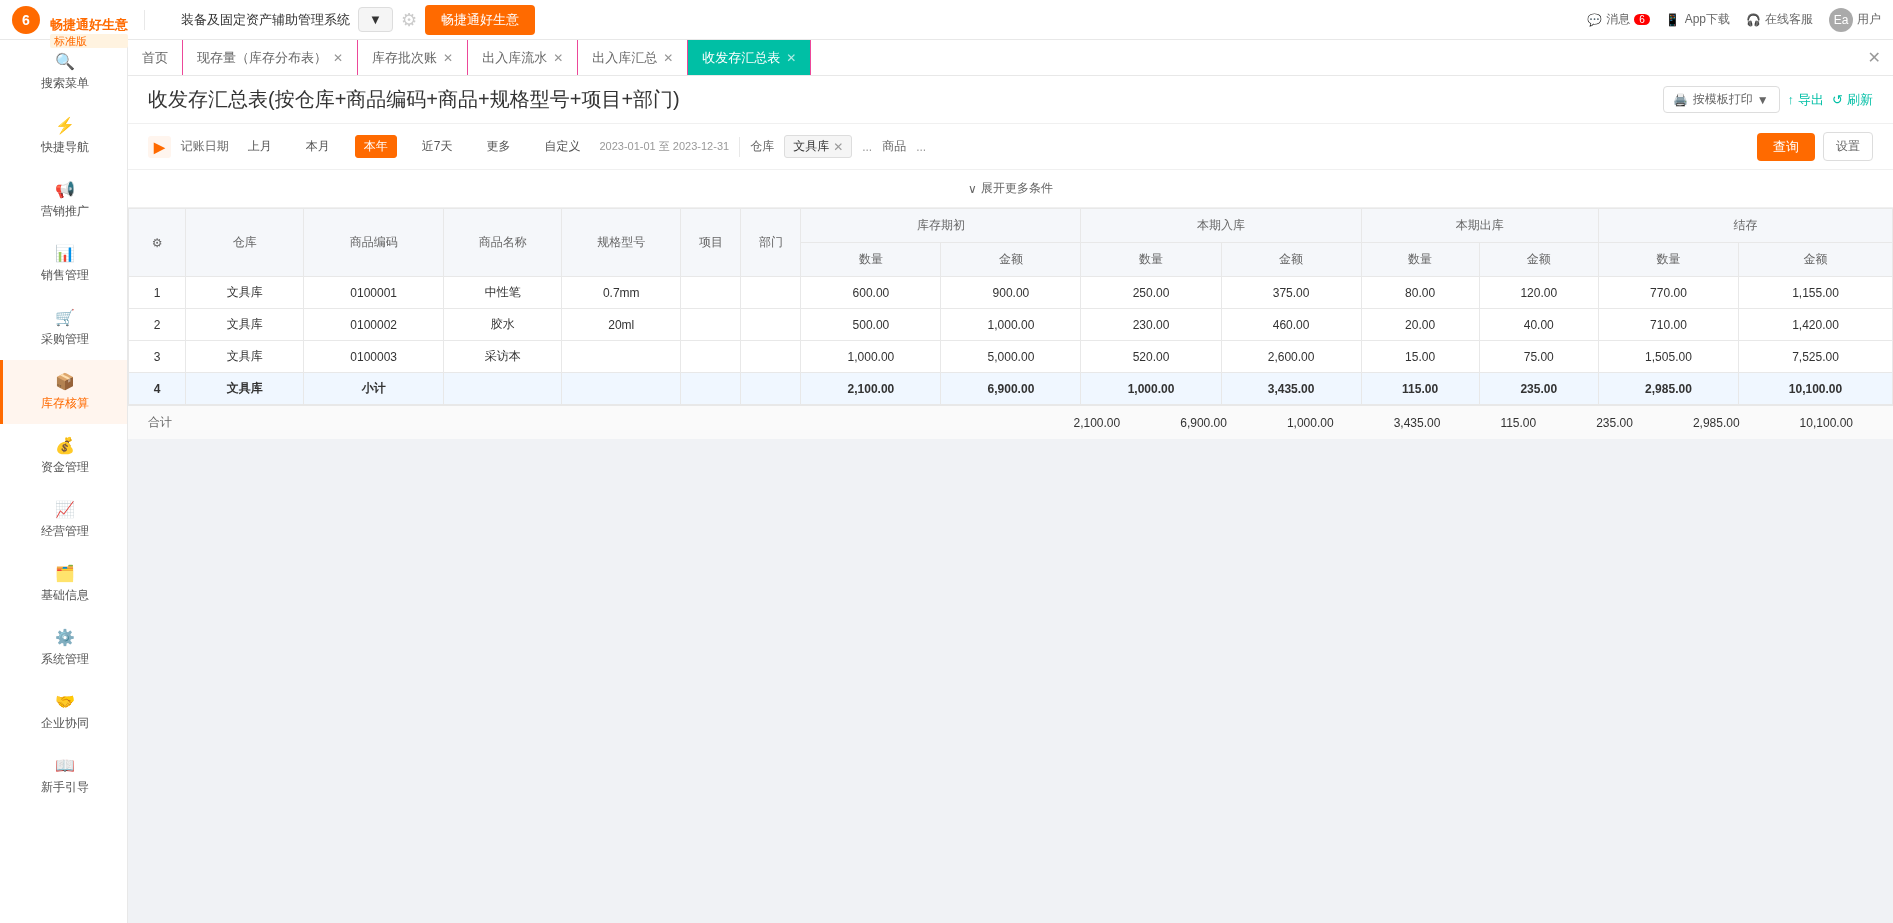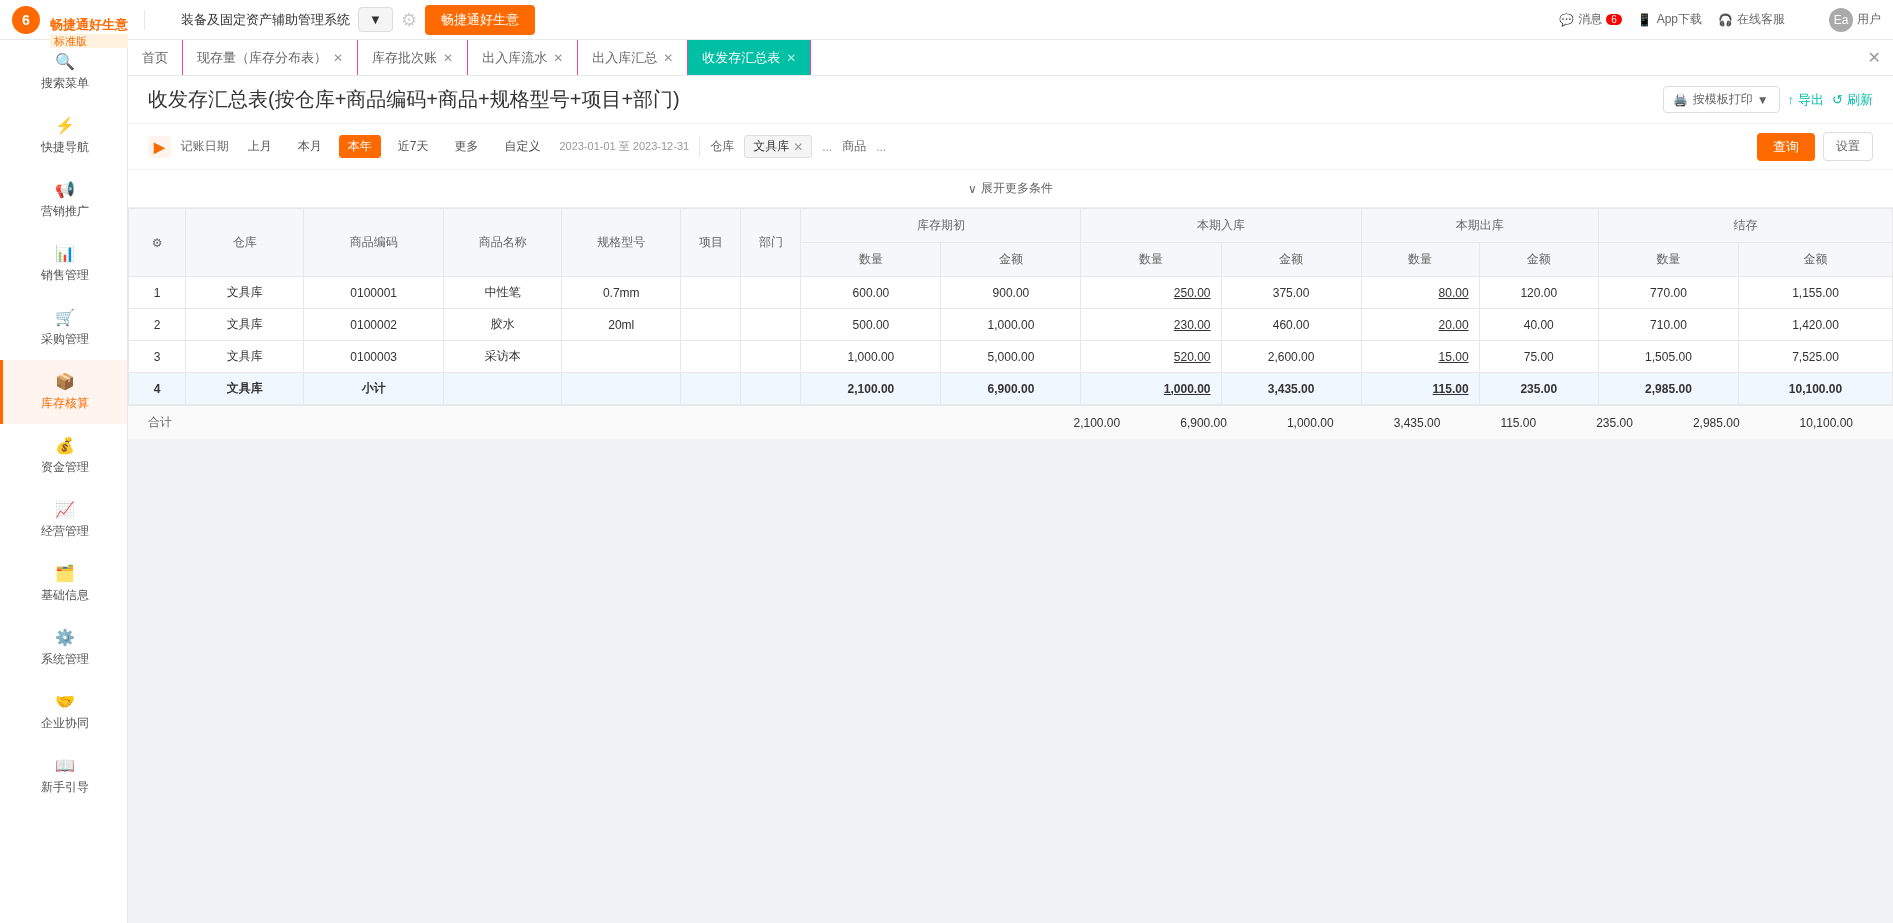--- a/index.html
+++ b/index.html
@@ -13,21 +13,21 @@
     }
     .top-header-left { display: flex; align-items: center; gap: 8px; }
     .logo-area { display: flex; align-items: center; gap: 6px; }
     .logo-icon { width: 28px; height: 28px; background: #ff6a00; border-radius: 50%; display: flex; align-items: center; justify-content: center; color: #fff; font-size: 14px; font-weight: bold; }
     .system-title { font-size: 13px; color: #333; margin-left: 20px; }
     .system-dropdown { display: flex; align-items: center; gap: 4px; background: #f5f5f5; border: 1px solid #ddd; border-radius: 4px; padding: 4px 10px; cursor: pointer; font-size: 13px; }
     .experience-btn { background: #ff6a00; color: #fff; border: none; border-radius: 4px; padding: 6px 16px; cursor: pointer; font-size: 13px; }
     .top-header-right { display: flex; align-items: center; gap: 16px; font-size: 12px; color: #666; }
     .top-right-item { display: flex; align-items: center; gap: 4px; cursor: pointer; }
     .badge { background: #f00; color: #fff; border-radius: 10px; padding: 0 5px; font-size: 10px; }
-    .user-avatar { width: 24px; height: 24px; background: #ddd; border-radius: 50%; display: flex; align-items: center; justify-content: center; font-size: 11px; color: #fff; background: #aaa; margin-left: 28px; }
+    .user-avatar { width: 24px; height: 24px; background: #ddd; border-radius: 50%; display: flex; align-items: center; justify-content: center; font-size: 11px; color: #fff; background: #aaa; }
 
     
     .layout { display: flex; height: calc(100vh - 40px); }
 
     
     .sidebar { width: 128px; background: #fff; border-right: 1px solid #e8e8e8; display: flex; flex-direction: column; flex-shrink: 0; }
     .sidebar-item { display: flex; flex-direction: column; align-items: center; justify-content: center; padding: 12px 8px; cursor: pointer; color: #555; gap: 4px; font-size: 12px; border-left: 3px solid transparent; }
     .sidebar-item.active { background: #fff5ee; color: #ff6a00; border-left: 3px solid #ff6a00; }
     .sidebar-icon { font-size: 16px; }
 
@@ -41,37 +41,37 @@
     .tab-close { font-size: 12px; cursor: pointer; opacity: 0.7; }
     .tab-bar-close { margin-left: auto; padding: 0 12px; cursor: pointer; font-size: 16px; color: #999; }
 
     
     .page-content { flex: 1; overflow-y: auto; background: #f0f2f5; padding: 0; }
     .page-title { font-size: 20px; color: #333; font-weight: 500; }
     .btn-export { display: flex; align-items: center; gap: 4px; color: #00bfa5; cursor: pointer; font-size: 12px; }
     .btn-refresh { display: flex; align-items: center; gap: 4px; color: #00bfa5; cursor: pointer; font-size: 12px; }
     .btn-print { display: flex; align-items: center; gap: 4px; color: #666; cursor: pointer; font-size: 12px; border: 1px solid #ddd; border-radius: 4px; padding: 3px 8px; }
     .filter-label { color: #666; font-size: 12px; }
-    .date-btns { display: flex; align-items: center; gap: 8px; }
+    .date-btns { display: flex; align-items: center; gap: 16px; }
     .date-btn { padding: 2px 8px; border-radius: 3px; cursor: pointer; font-size: 12px; color: #555; border: 1px solid transparent; }
     .date-btn.active { background: #ff6a00; color: #fff; border-color: #ff6a00; }
     .warehouse-tag { display: flex; align-items: center; gap: 4px; background: #f5f5f5; border: 1px solid #ddd; border-radius: 3px; padding: 2px 8px; font-size: 12px; }
     .tag-close { cursor: pointer; color: #999; }
     .filter-more { color: #999; cursor: pointer; }
     .expand-more-btn { display: flex; align-items: center; gap: 4px; color: #666; cursor: pointer; font-size: 12px; margin: 6px auto; width: fit-content; }
 
     
     .table-container { padding: 0 0 0; overflow-x: auto; }
     table { width: 100%; border-collapse: collapse; font-size: 12px; }
     thead tr { background: #f5f7fa; }
     th { padding: 8px 2px; text-align: center; color: #666; font-weight: normal; border: 1px solid #e8e8e8; white-space: nowrap; }
     td { padding: 7px 10px; text-align: center; border: 1px solid #e8e8e8; color: #333; white-space: nowrap; }
     tbody tr.subtotal { background: #f0f7ff; font-weight: bold; }
     tbody tr.subtotal td { color: #333; }
-    .underline { text-decoration: underline; cursor: pointer; color: #333; text-align: right; }
+    .underline { cursor: pointer; color: #333; }
     .th-settings { cursor: pointer; }
 
     
     .table-footer { display: flex; align-items: center; padding: 8px 20px; border-top: 1px solid #e8e8e8; background: #fafafa; font-size: 12px; color: #333; gap: 20px; position: sticky; bottom: 0; }
     .footer-label { color: #666; }
     .footer-val { font-weight: 500; }
 
     
     .query-btn { background: #ff6a00; color: #fff; border: none; border-radius: 4px; padding: 5px 16px; cursor: pointer; font-size: 13px; }
     .set-btn { background: #fff; color: #666; border: 1px solid #ddd; border-radius: 4px; padding: 5px 12px; cursor: pointer; font-size: 12px; }

